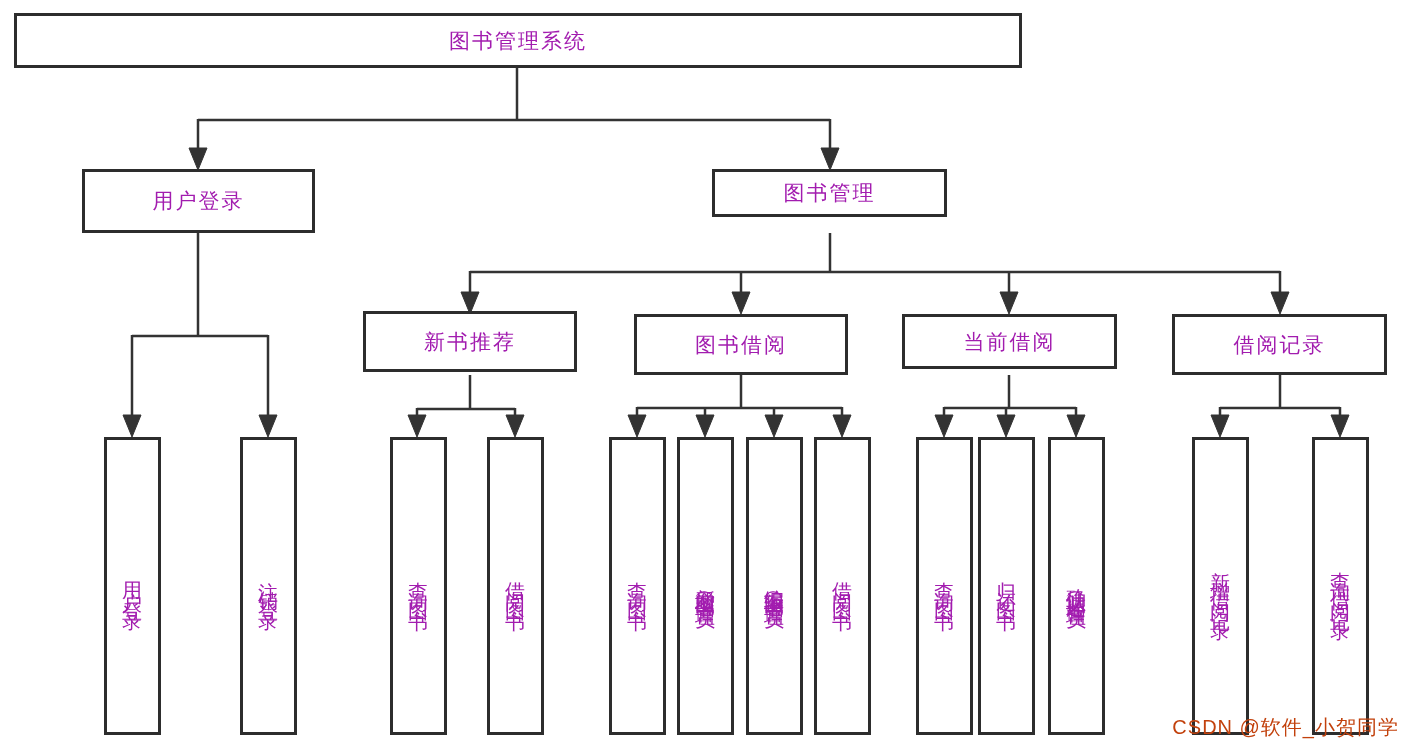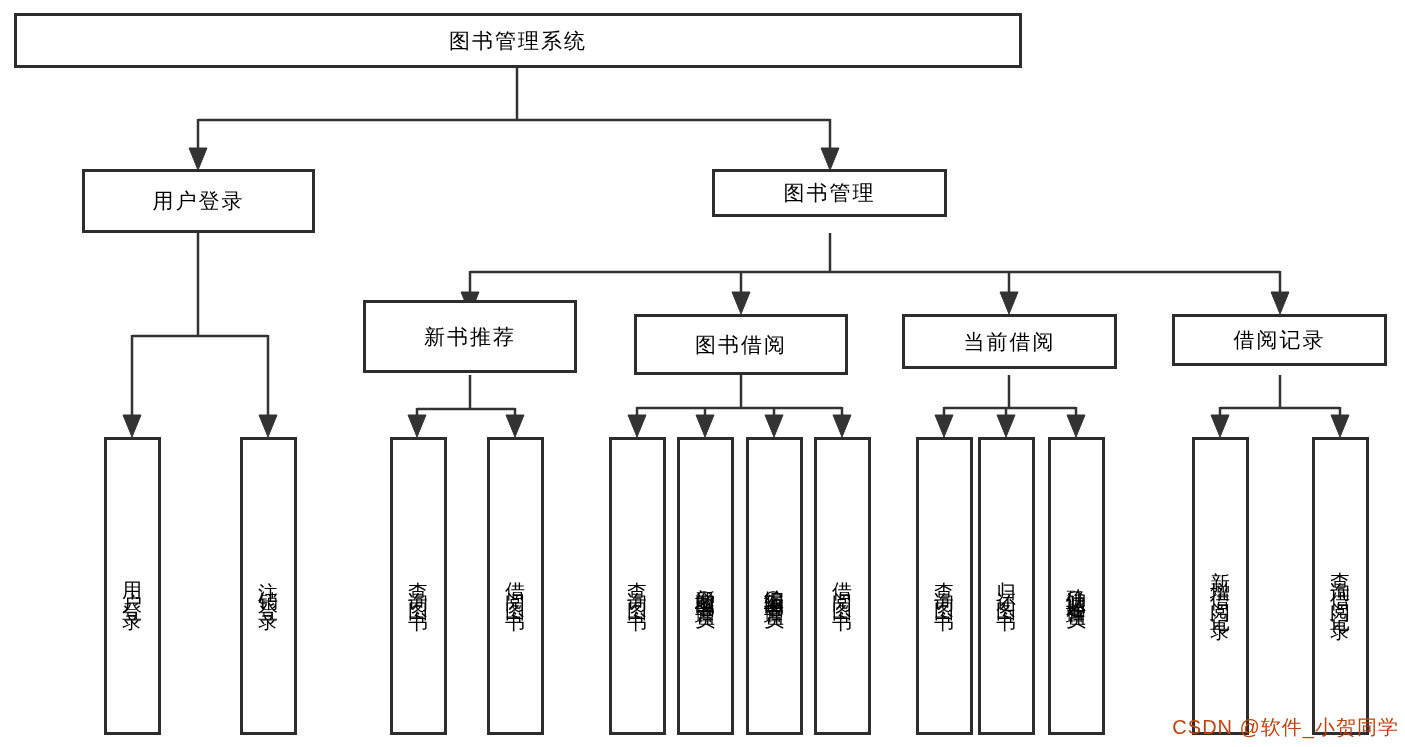--- a/index.html
+++ b/index.html
@@ -15,21 +15,21 @@
   svg.edges polygon { fill:#333333; stroke:#333333; }
   .box {
     position:absolute;
     box-sizing:border-box;
     background:#ffffff;
     border:3px solid #2d2d2d;
     display:flex;
     align-items:center;
     justify-content:center;
     font-size:21px;
-    color:#000000;
+    color:#a21caf;
     z-index:2;
     letter-spacing:2px;
     white-space:nowrap;
   }
   .leaf span {
     writing-mode: vertical-rl;
     letter-spacing:10px;
     font-size:20px;
     line-height:1;
   }
@@ -129,30 +129,30 @@
     <span>图书管理系统</span>
   </div>
 
   <div class="box" style="left:82px; top:169px; width:233px; height:64px;">
     <span>用户登录</span>
   </div>
   <div class="box" style="left:712px; top:169px; width:235px; height:48px;">
     <span>图书管理</span>
   </div>
 
-  <div class="box" style="left:363px; top:300px; width:214px; height:73px;">
+  <div class="box" style="left:363px; top:311px; width:214px; height:61px;">
     <span>新书推荐</span>
   </div>
   <div class="box" style="left:634px; top:314px; width:214px; height:61px;">
     <span>图书借阅</span>
   </div>
   <div class="box" style="left:902px; top:314px; width:215px; height:55px;">
     <span>当前借阅</span>
   </div>
-  <div class="box" style="left:1172px; top:314px; width:215px; height:52px;">
+  <div class="box" style="left:1172px; top:314px; width:215px; height:61px;">
     <span>借阅记录</span>
   </div>
 
   <div class="box leaf" style="left:104px; top:437px; width:57px; height:298px;">
     <span>用户登录</span>
   </div>
   <div class="box leaf" style="left:240px; top:437px; width:57px; height:298px;">
     <span>注销登录</span>
   </div>
   <div class="box leaf" style="left:390px; top:437px; width:57px; height:298px;">

